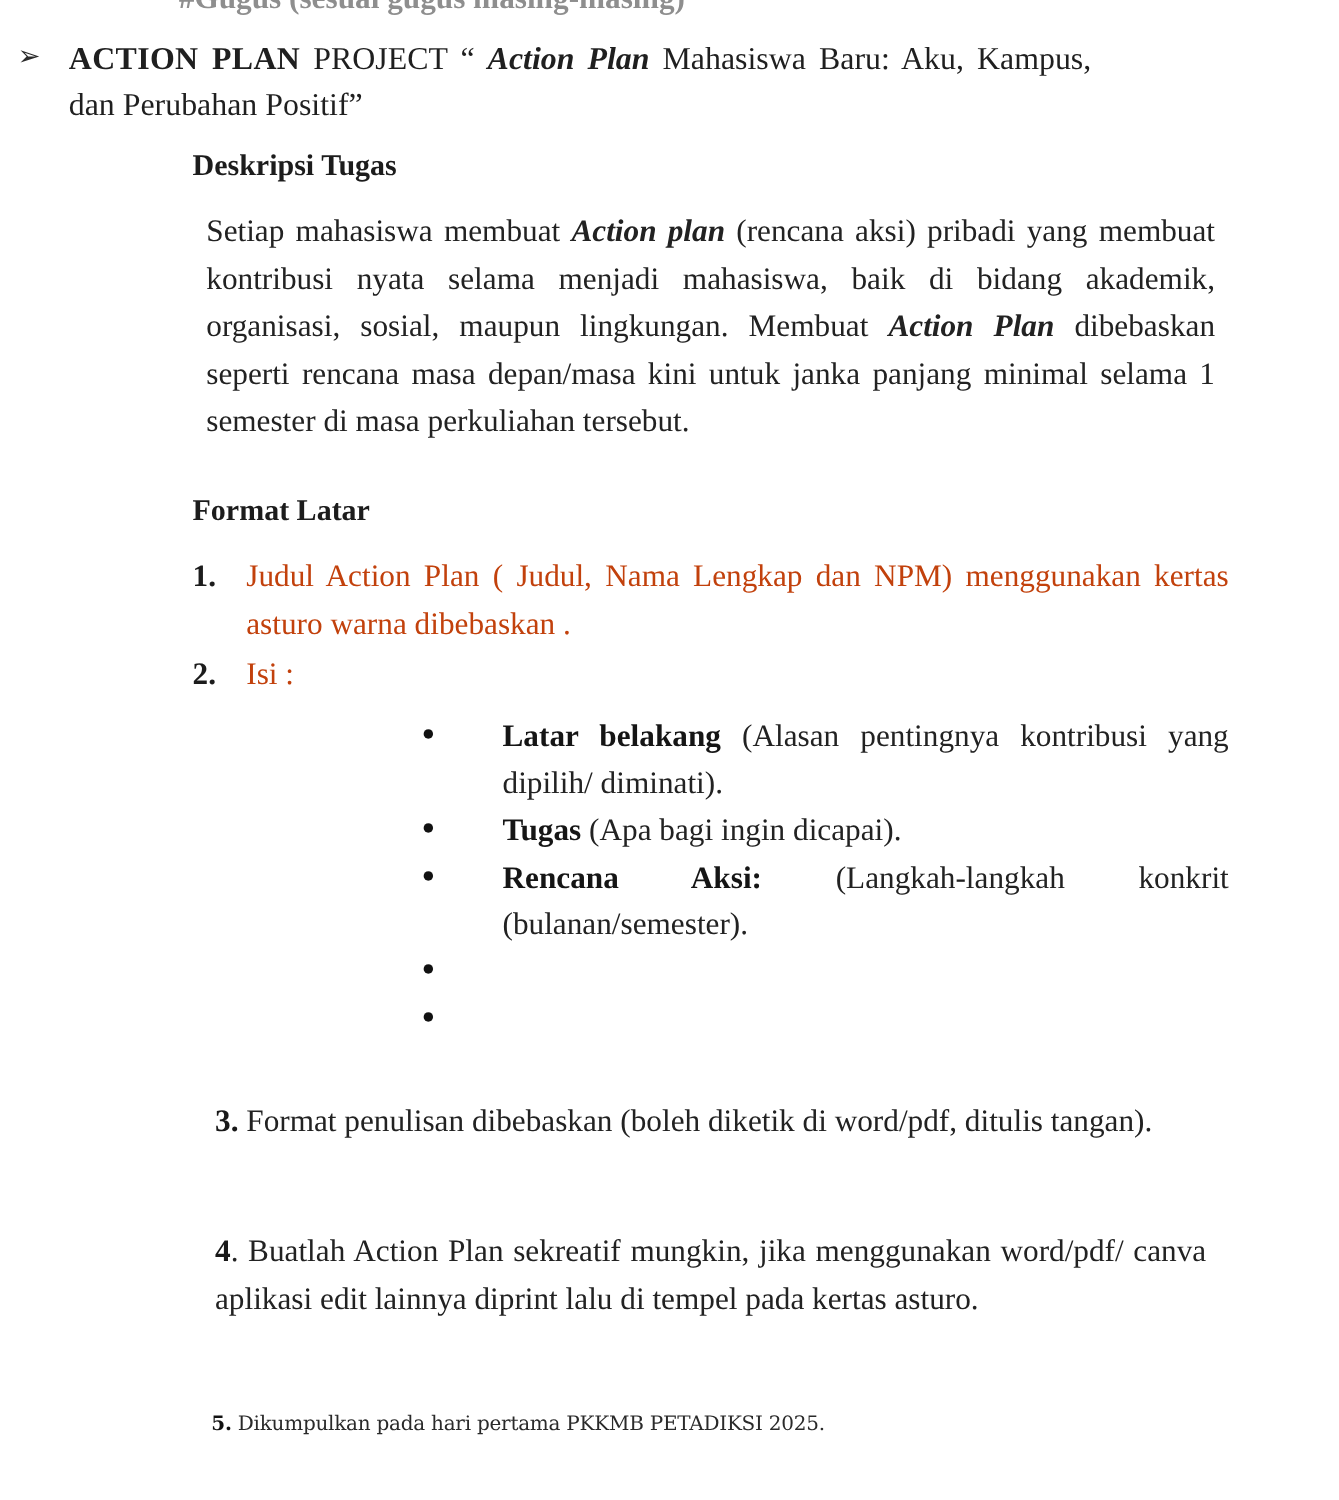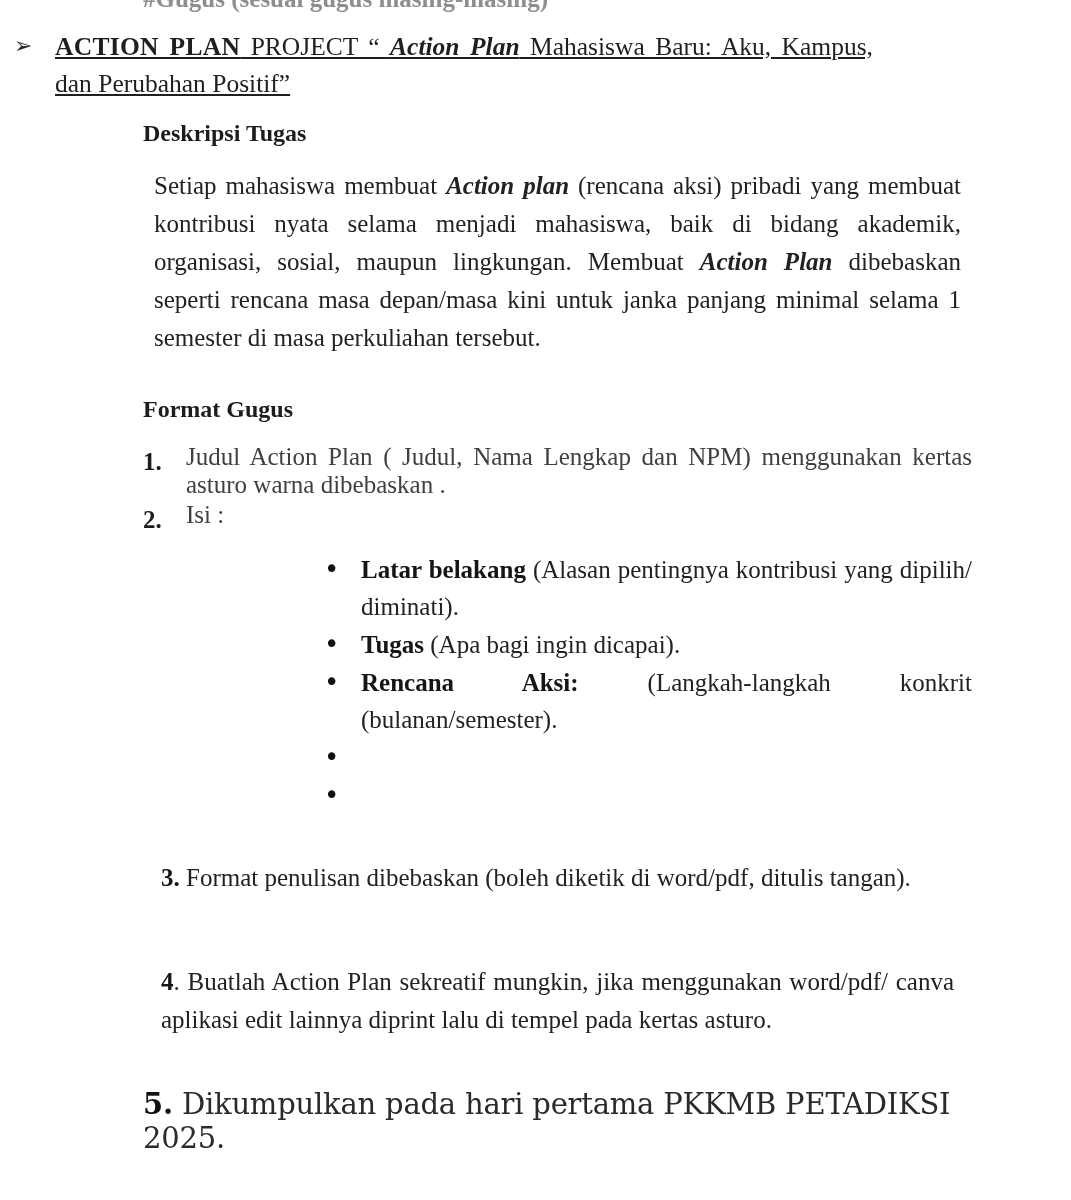--- a/index.html
+++ b/index.html
@@ -63,30 +63,29 @@
     flex: 1 1 auto;
     width: 917px;
     max-width: 917px;
     font-size: 25.5px;
     line-height: 37px;
     text-align: justify;
     text-justify: inter-word;
     color: #1f1f1f;
     padding-right: 99px;
     box-sizing: border-box;
-    text-decoration: underline;
   }
   .heading-text b { font-weight: bold; letter-spacing: 0.3px; }
   .heading-text i { font-style: italic; font-weight: bold; }
 
   
   .body-col {
     position: absolute;
     top: 118px;
-    left: 143px;
+    left: 154px;
     width: 829px;
   }
 
   .sec-title {
     font-size: 24px;
     font-weight: bold;
     line-height: 30px;
     color: #1c1c1c;
     margin: 0 0 19px 0;
   }
@@ -118,24 +117,24 @@
     flex: 0 0 auto;
     width: 43px;
     font-size: 25px;
     font-weight: bold;
     line-height: 38px;
     color: #1c1c1c;
   }
   .num-body {
     flex: 1 1 auto;
     font-size: 25px;
-    line-height: 28px;
-    text-align: justify;
-    text-justify: inter-word;
-    color: #404040;
+    line-height: 38px;
+    text-align: justify;
+    text-justify: inter-word;
+    color: #c2410c;
   }
 
   
   .bullet-list {
     margin: 12px 0 0 0;
     padding: 0;
     list-style: none;
   }
   .bullet-item {
     display: flex;
@@ -154,41 +153,42 @@
   }
   .bullet-body {
     flex: 1 1 auto;
     width: 611px;
     max-width: 611px;
     font-size: 25px;
     line-height: 37px;
     text-align: justify;
     text-justify: inter-word;
     color: #222222;
+    margin-left: 30px;
   }
   .bullet-body b { font-weight: bold; color: #151515; }
 
   
   .flat-para {
     font-size: 25px;
     line-height: 38px;
     text-align: justify;
     text-justify: inter-word;
     color: #222222;
     margin: 18px;
   }
   .flat-para b { font-weight: bold; color: #181818; }
 
   
   .alt-para {
     font-family: "DejaVu Serif", "Liberation Serif", serif;
-    font-size: 29px;
+    font-size: 16px;
     line-height: 34px;
     color: #2a2a2a;
-    margin: 0;
+    margin: 15px;
     letter-spacing: -0.2px;
   }
   .alt-para b { font-weight: bold; color: #111111; }
 </style>
 </head>
 <body>
 
 <div class="page">
 
   <div class="clipped-line">#Gugus (sesuai gugus masing-masing)</div>
@@ -201,21 +201,21 @@
   </div>
 
   <div class="body-col">
 
     <div class="sec-title">Deskripsi Tugas</div>
 
     <p class="para"><span>Setiap mahasiswa membuat </span><i>Action plan</i><span> (rencana aksi) pribadi yang membuat kontribusi nyata selama menjadi mahasiswa, baik di bidang akademik, organisasi, sosial, maupun lingkungan. Membuat </span><i>Action Plan</i><span> dibebaskan seperti rencana masa depan/masa kini untuk janka panjang minimal selama 1 semester di masa perkuliahan tersebut.</span></p>
 
     <div class="gap-md"></div>
 
-    <div class="sec-title">Format Gugus</div>
+    <div class="sec-title">Format Latar</div>
 
     <ul class="num-list">
       <li class="num-item">
         <span class="num-marker">1.</span>
         <span class="num-body">Judul Action Plan ( Judul, Nama Lengkap dan NPM) menggunakan kertas asturo warna dibebaskan .</span>
       </li>
       <li class="num-item">
         <span class="num-marker">2.</span>
         <span class="num-body">Isi :</span>
       </li>

